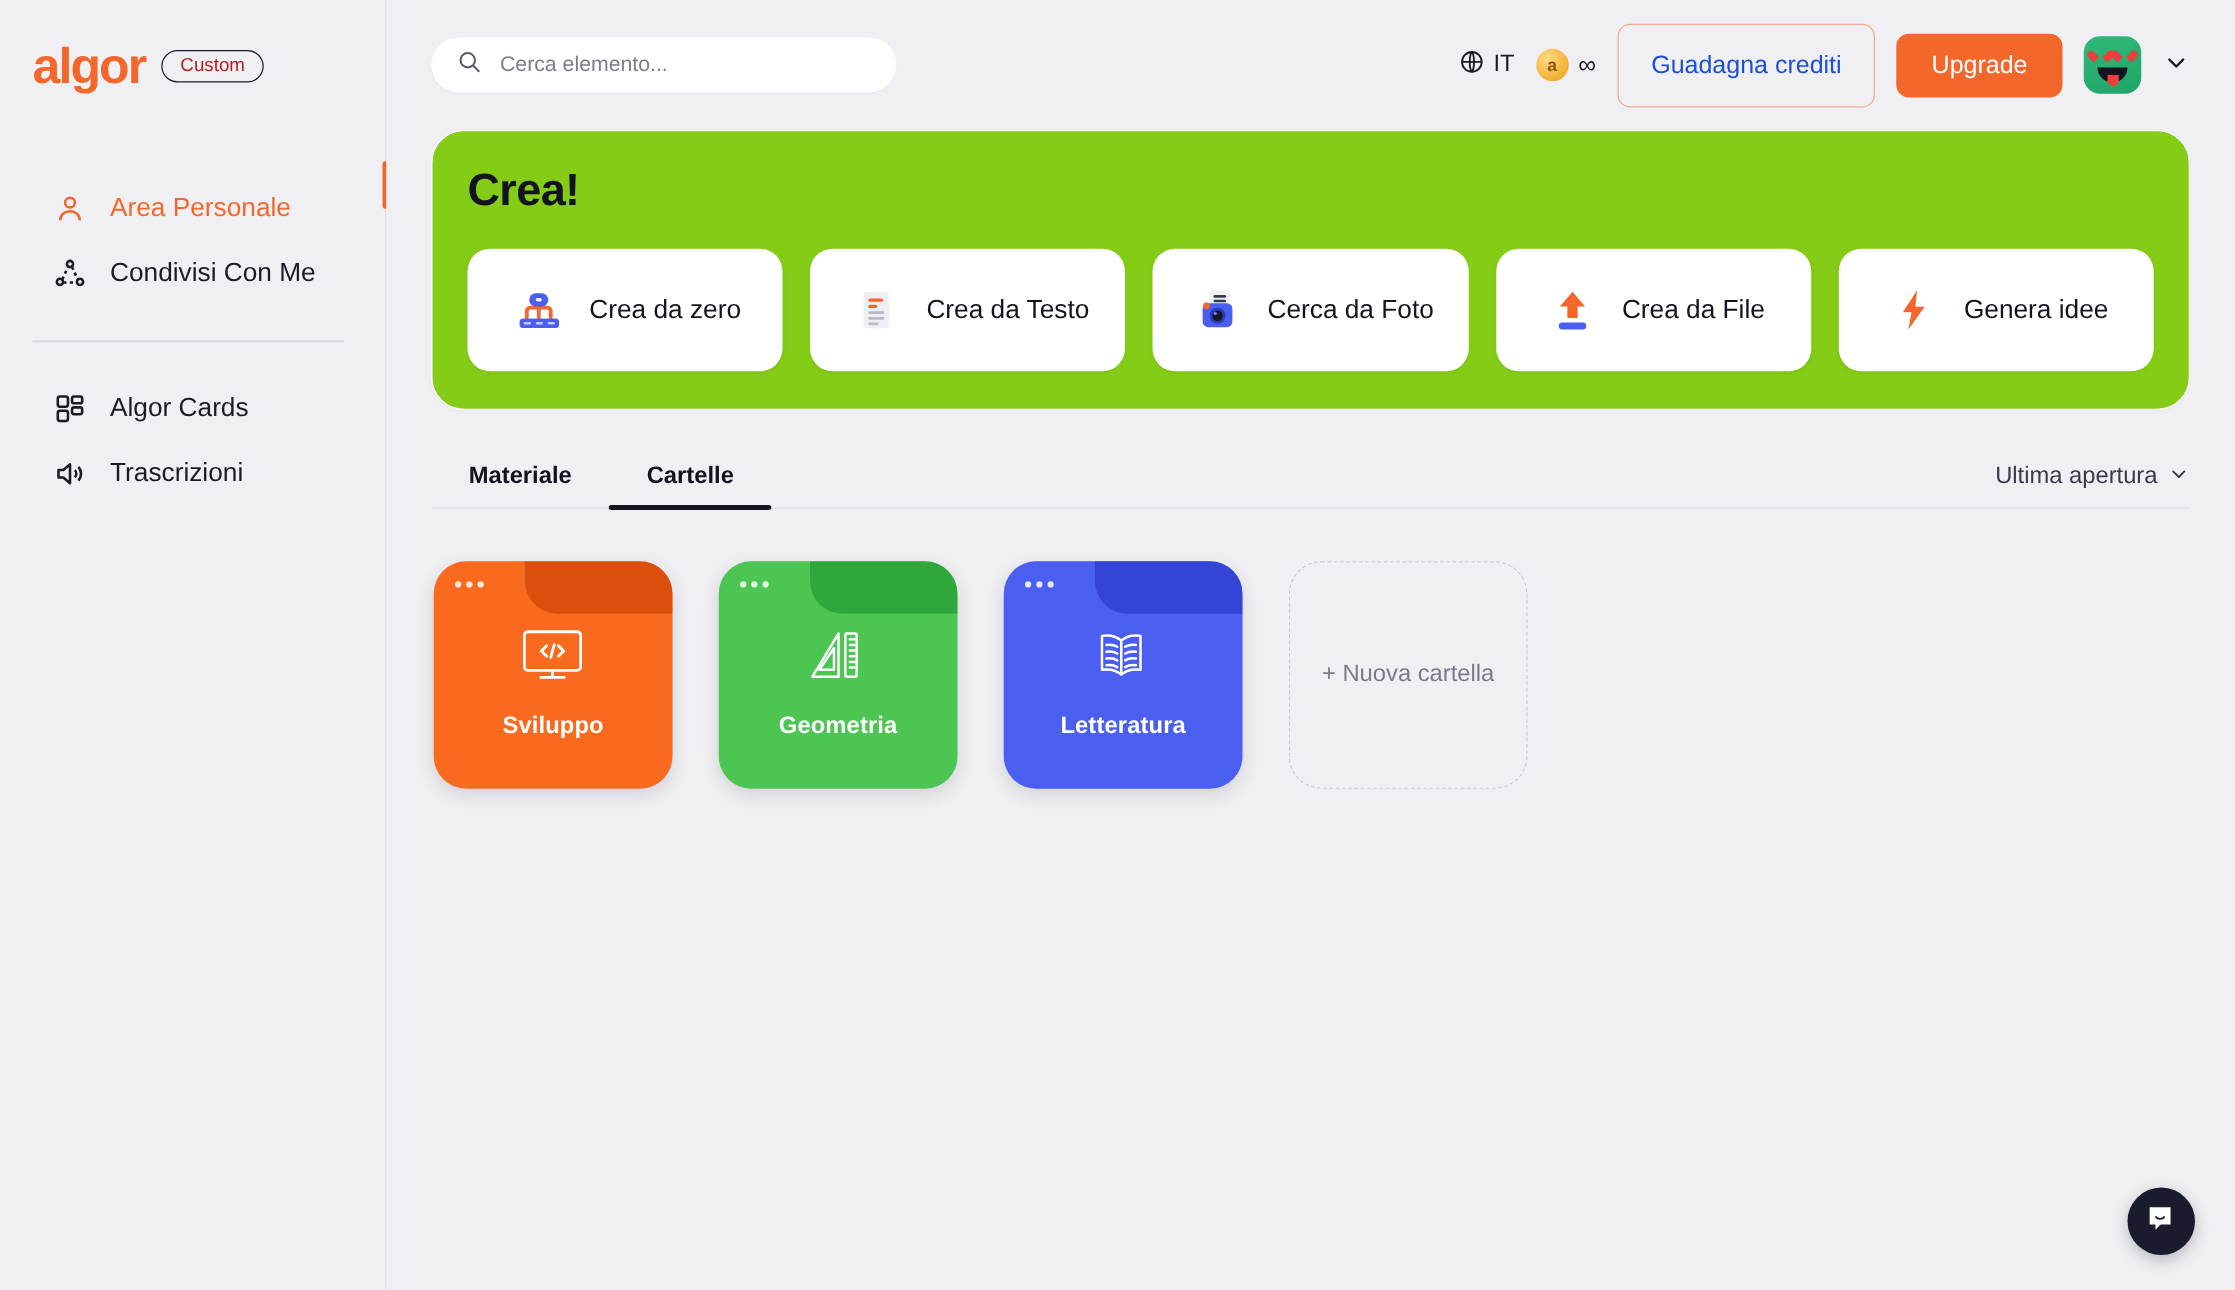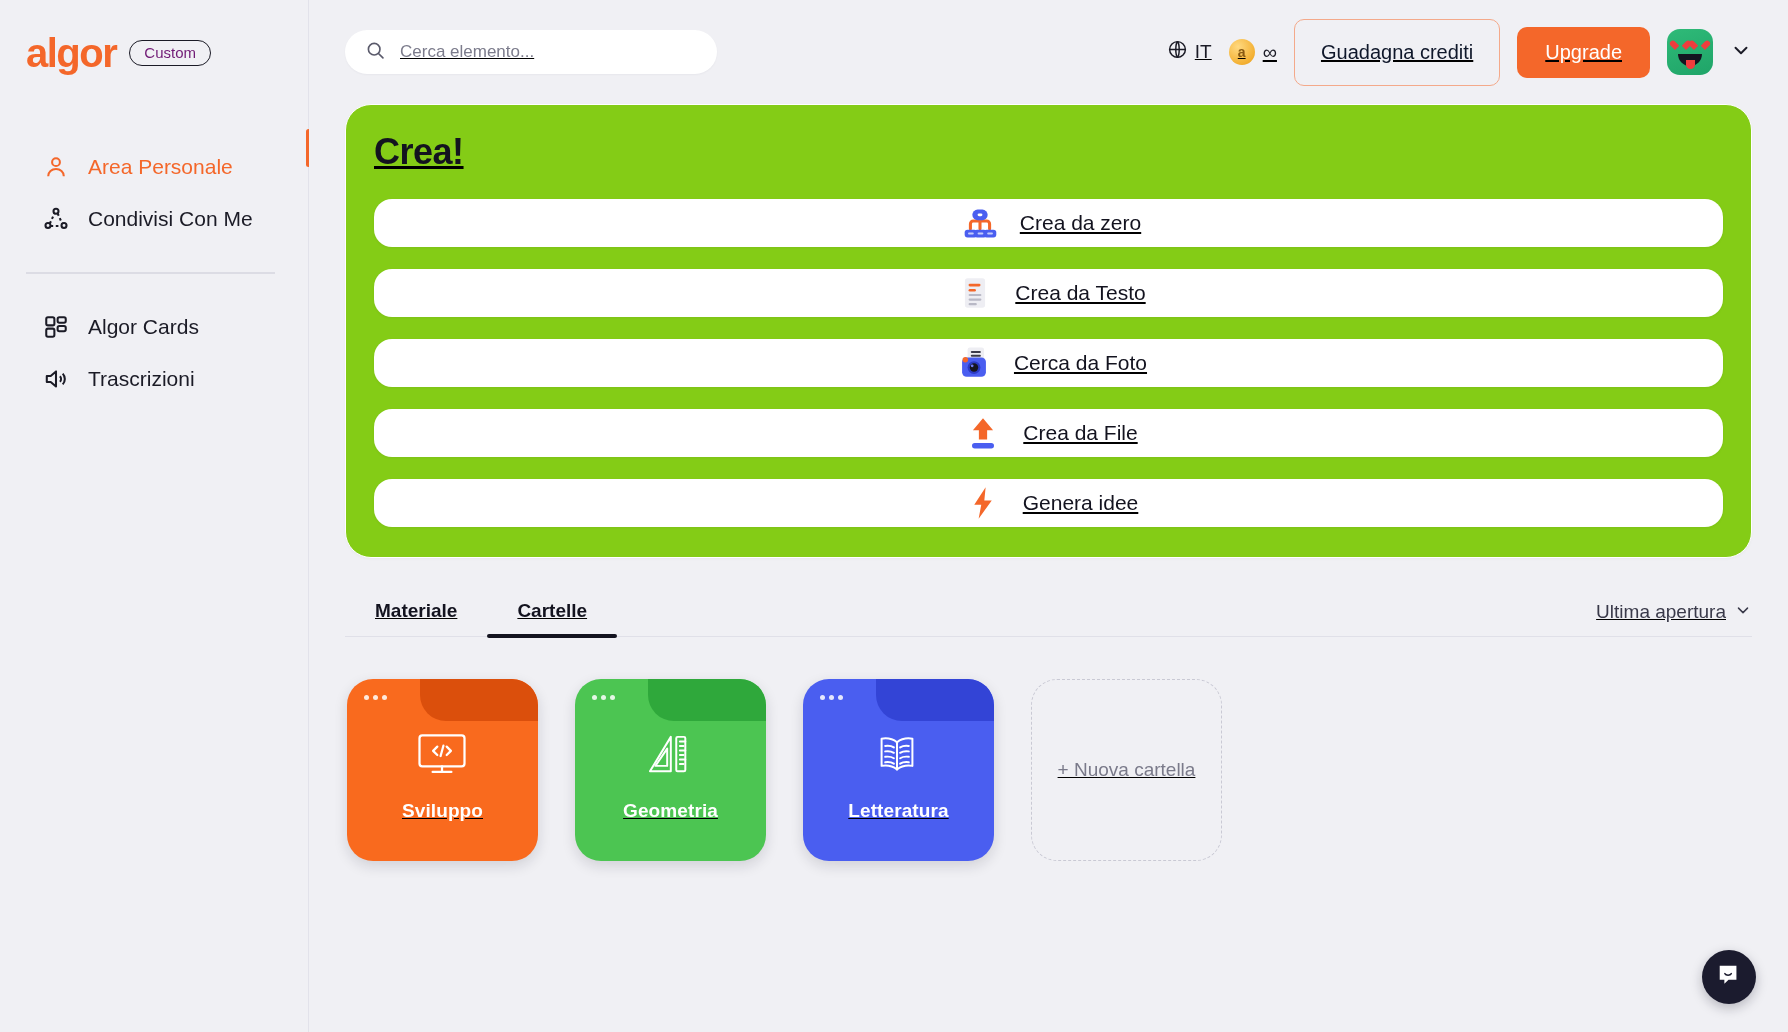--- a/index.html
+++ b/index.html
@@ -19,42 +19,42 @@
     position: relative;
     flex: 0 0 309px;
   }
   .logo-row { display: flex; align-items: center; gap: 13px; padding: 33px 0 0 26px; }
   .logo-text {
     font-size: 40px; font-weight: 700; color: #f4672a;
     letter-spacing: -1.5px; line-height: 1;
   }
   .custom-pill {
     border: 1.6px solid #1b1b26; border-radius: 20px;
-    padding: 4px 14px 5px; font-size: 15px; color: #701a75;
+    padding: 4px 14px 5px; font-size: 15px; color: #b91c1c;
     line-height: 1; white-space: nowrap;
   }
   .nav { margin-top: 68px; }
   .nav-item {
     display: flex; align-items: center; gap: 18px;
     padding: 12px 0 12px 42px; font-size: 21px; color: #1b1b26;
     cursor: pointer; position: relative;
   }
   .nav-item.active { color: #f4672a; }
   .nav-item.active .nav-ico svg { stroke: #f4672a; }
   .nav-ico { width: 28px; height: 28px; display: flex; align-items: center; justify-content: center; }
   .nav-ico svg { stroke: #1b1b26; fill: none; stroke-width: 1.9; }
   .nav-divider { height: 1.5px; background: #dcdce4; margin: 27px 33px 27px 26px; }
   .active-indicator {
     position: absolute; right: -2.5px; top: 129px;
     width: 5px; height: 38px; border-radius: 3px;
     background: #f4672a;
   }
 
   
-  .main { flex: 1; height: 1032px; position: relative; background: #f0f0f4; text-decoration: underline; }
+  .main { flex: 1; height: 1032px; position: relative; background: #f0f0f4; }
 
   .topbar {
     height: 104px; display: flex; align-items: center;
     padding: 0 36px 0 36px; gap: 16px;
   }
   .search-box {
     width: 372px; height: 44px; background: #ffffff;
     border-radius: 22px; display: flex; align-items: center;
     gap: 14px; padding: 0 20px; box-shadow: 0 1px 2px rgba(20,20,40,.04);
   }
@@ -69,21 +69,21 @@
   .credits { display: flex; align-items: center; gap: 8px; }
   .coin {
     width: 26px; height: 26px; border-radius: 50%;
     background: radial-gradient(circle at 35% 30%, #ffd980, #f3b033 70%, #e09a1e);
     display: flex; align-items: center; justify-content: center;
     font-size: 14px; color: #8a5a12; font-weight: 700;
   }
   .infinity { font-size: 20px; color: #1b1b26; }
   .btn-outline {
     border: 1.6px solid #f4a98a; border-radius: 10px;
-    color: #0f172a; background: transparent;
+    color: #1d4ed8; background: transparent;
     font-size: 20px; padding: 21px 26px; cursor: pointer;
     font-family: "Liberation Sans", sans-serif; white-space: nowrap;
   }
   .btn-primary {
     border: none; border-radius: 10px; background: #f4672a;
     color: #ffffff; font-size: 20px; padding: 14px 28px; cursor: pointer;
     font-family: "Liberation Sans", sans-serif; white-space: nowrap;
   }
   .avatar {
     width: 46px; height: 46px; border-radius: 13px;
@@ -111,21 +111,21 @@
   
   .crea-panel {
     margin: 0 36px 0 36px;
     background: #84cc16;
     border: 1.5px solid #ffffff;
     border-radius: 26px;
     padding: 26px 28px 30px 28px;
     box-shadow: 0 1px 3px rgba(20,20,40,.03);
   }
   .crea-title { font-size: 36px; font-weight: 700; color: #13131f; letter-spacing: -.5px; }
-  .crea-cards { display: flex; gap: 22px; margin-top: 26px; flex-direction: column; }
+  .crea-cards { display: flex; gap: 22px; margin-top: 26px; }
   .crea-card {
     flex: 1; height: 98px; background: #ffffff; border-radius: 18px;
     display: flex; align-items: center; justify-content: center; gap: 16px;
     cursor: pointer; box-shadow: 0 1px 3px rgba(20,20,40,.05);
   }
   .crea-card span { font-size: 21px; color: #13131f; white-space: nowrap; }
   .crea-ico { width: 48px; height: 48px; display:flex; align-items:center; justify-content:center; }
 
   
   .tabs-row {

